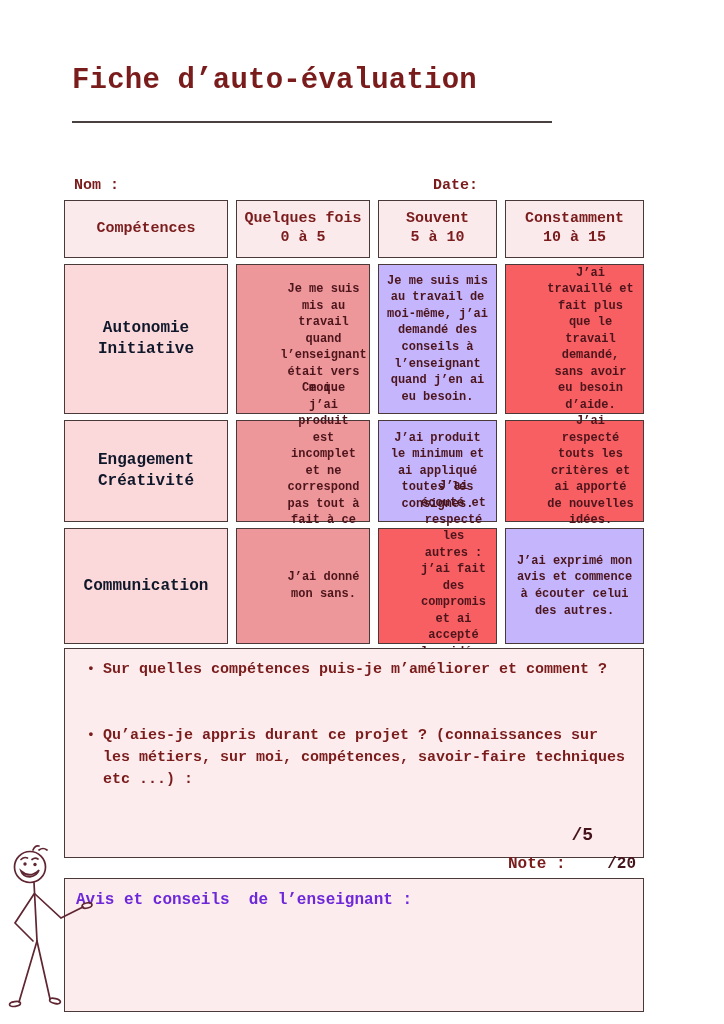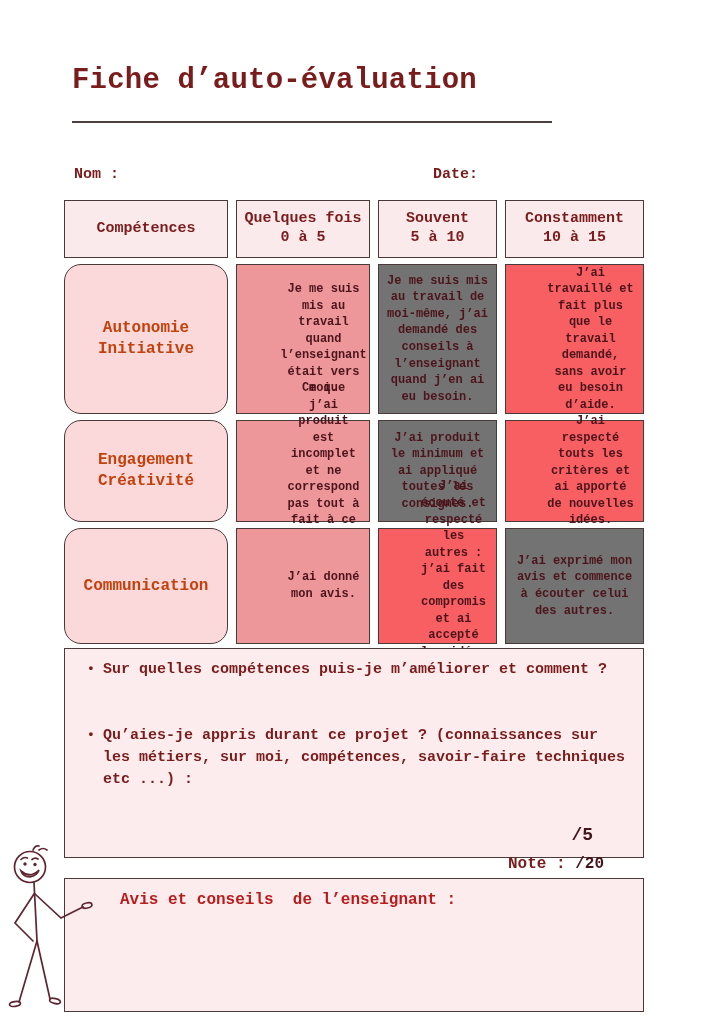--- a/index.html
+++ b/index.html
@@ -7,71 +7,70 @@
     position:relative;width:724px;height:1024px;background:#ffffff;
     font-family:Liberation Mono, monospace;overflow:hidden;
   }
   .page-title{
     position:absolute;left:72px;top:64px;font-size:29px;font-weight:bold;
     color:#7a1c1c;letter-spacing:0.2px;
   }
   .title-underline{
     position:absolute;left:72px;top:121px;width:480px;height:1.5px;background:#4a4040;
   }
-  .field-label{position:absolute;font-size:15px;font-weight:bold;color:#7a1c1c;}
+  .field-label{position:absolute;font-size:15px;font-weight:bold;color:#7a1c1c;margin-top:11px;}
   .nom{left:74px;top:166px;}
   .date{left:433px;top:166px;text-align:center;}
 
   .eval-grid{
     position:absolute;left:64px;top:200px;width:580px;
     display:grid;
     grid-template-columns:164px 134px 119px 139px;
     grid-template-rows:58px 150px 102px 116px;
     column-gap:8px;row-gap:6px;
   }
   .cell{
     border:1.5px solid #4a3939;box-sizing:border-box;
     display:flex;align-items:center;justify-content:center;
     text-align:center;padding:4px 7px;
   }
   .hdr{background:#fbeaec;color:#7a1c1c;font-weight:bold;font-size:15px;line-height:1.25;white-space:pre-line;}
-  .comp{background:#fbd8da;color:#c2410c;font-weight:bold;font-size:16px;line-height:1.3;white-space:pre-line;border-radius:17px;}
+  .comp{background:#fbd8da;color:#0f172a;font-weight:bold;font-size:16px;line-height:1.3;white-space:pre-line;}
   .lvl{font-weight:bold;font-size:12px;line-height:1.38;color:#4c151b;}
   .lvl1{background:#ee979b;padding-left:48px;}
-  .lvl2{background:#737373;}
+  .lvl2{background:#c4b5fd;}
   .lvl3{background:#f75f63;padding-left:39px;}
 
   .questions-box{
     position:absolute;left:64px;top:648px;width:580px;height:210px;
     background:#fceced;border:1.5px solid #4a3939;box-sizing:border-box;
   }
   .q-item{
     position:absolute;left:22px;width:544px;display:flex;
     color:#7a1c1c;font-weight:bold;font-size:15px;line-height:1.45;
   }
   .q1{top:10px;}
   .q2{top:76px;}
   .q-bullet{width:16px;flex:0 0 16px;font-size:13px;padding-top:1px;}
   .score5{
     position:absolute;right:50px;bottom:12px;font-size:18px;font-weight:bold;color:#45141a;
   }
   .note-line{
     position:absolute;left:508px;top:855px;font-size:16px;font-weight:bold;
   }
   .note-label{color:#7a1c1c;}
-  .note-value{color:#45141a;margin-left:0;text-align:center;}
+  .note-value{color:#45141a;margin-left:32px;text-align:center;}
 
   .teacher-box{
     position:absolute;left:64px;top:878px;width:580px;height:134px;
     background:#fceced;border:1.5px solid #4a3939;box-sizing:border-box;
   }
   .teacher-label{
-    position:absolute;left:11px;top:12px;font-size:16px;font-weight:bold;color:#b91c1c;
+    position:absolute;left:11px;top:12px;font-size:16px;font-weight:bold;color:#6d28d9;
     white-space:pre-wrap;
-    margin-left:44px;
   }
   .stick-figure{
     position:absolute;left:5px;top:842px;width:100px;height:176px;z-index:5;
   }
 </style>
 </head>
 <body>
 
 <div class="sheet">
 
@@ -97,21 +96,21 @@
     <div class="cell lvl lvl2">Je me suis mis au travail de moi-même,  j’ai demandé des conseils à l’enseignant quand j’en ai eu besoin.</div>
     <div class="cell lvl lvl3">J’ai travaillé et fait plus que le travail demandé, sans avoir eu besoin d’aide.</div>
 
     <div class="cell comp">Engagement
 Créativité</div>
     <div class="cell lvl lvl1">Ce que j’ai produit est incomplet et ne correspond pas tout à fait à ce qui a été demandé.</div>
     <div class="cell lvl lvl2">J’ai produit le minimum et ai appliqué toutes les consignes.</div>
     <div class="cell lvl lvl3">J’ai respecté touts les critères et ai apporté de nouvelles idées.</div>
 
     <div class="cell comp">Communication</div>
-    <div class="cell lvl lvl1">J’ai donné mon avis.</div>
+    <div class="cell lvl lvl1">J’ai donné mon sans.</div>
     <div class="cell lvl lvl3">J’ai écouté et respecté les autres : j’ai fait des compromis et ai accepté les idées des autres.</div>
     <div class="cell lvl lvl2">J’ai exprimé mon avis et commence à écouter celui des autres.</div>
   </div>
 
   <div class="questions-box">
     <div class="q-item q1">
       <span class="q-bullet">•</span>
       <span>Sur quelles compétences puis-je m’améliorer et comment ?</span>
     </div>
     <div class="q-item q2">

